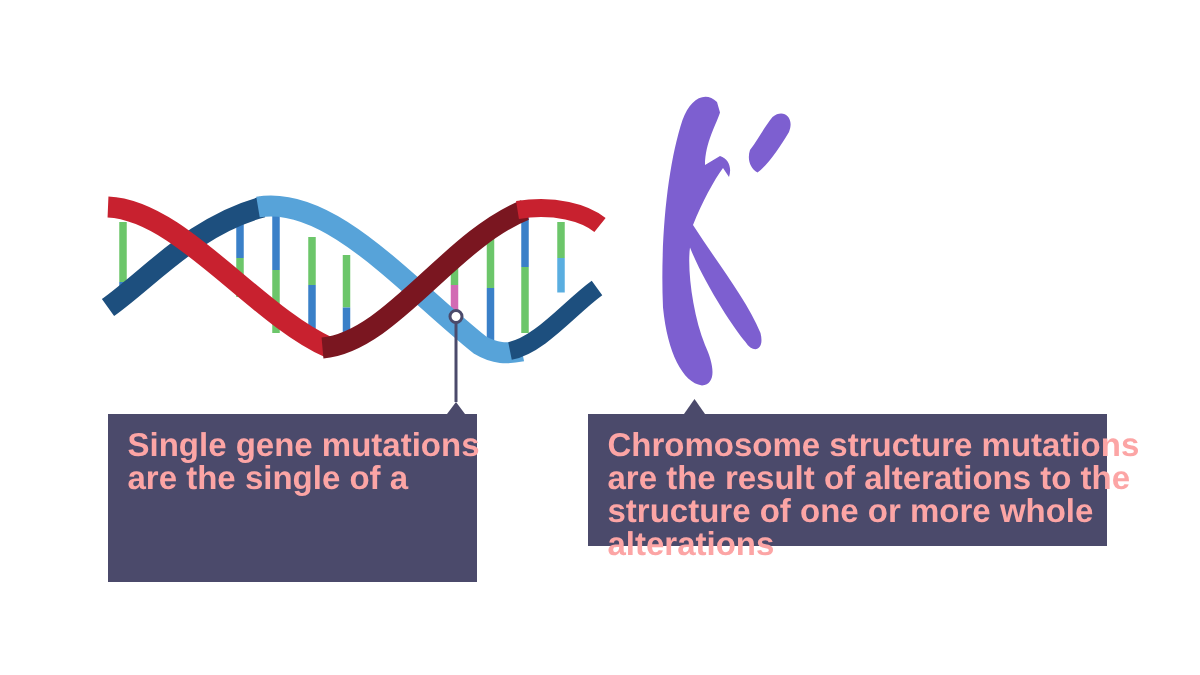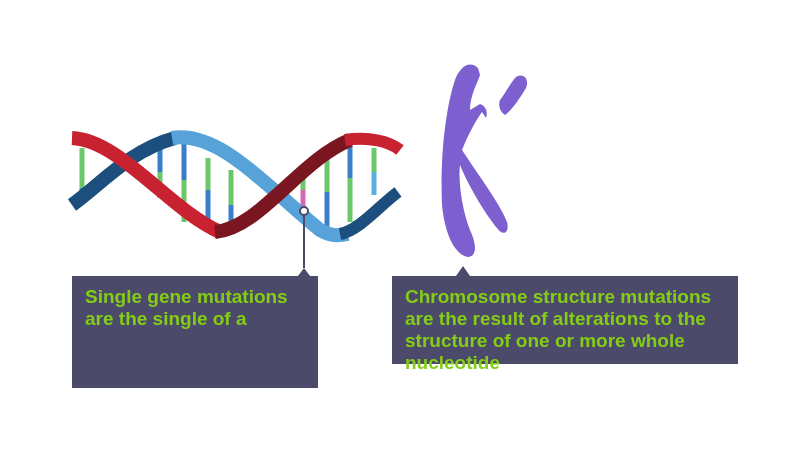--- a/index.html
+++ b/index.html
@@ -1,18 +1,18 @@
 <!DOCTYPE html>
 <html><head>
   <meta charset="utf-8">
   <style>
     html, body { margin: 0; padding: 0; }
     body { width: 800px; height: 450px; background: #ffffff; position: relative; overflow: hidden; font-family: "Liberation Sans", sans-serif; }
     .art { position: absolute; left: 0; top: 0; width: 800px; height: 450px; }
-    .callout { position: absolute; background: #4b4a6b; color: #84cc16; font-weight: bold; font-size: 19px; line-height: 22px; padding: 10px 12px 8px 13px; box-sizing: border-box; }
+    .callout { position: absolute; background: #4b4a6b; color: #fca5a5; font-weight: bold; font-size: 22px; line-height: 22px; padding: 10px 12px 8px 13px; box-sizing: border-box; }
     .callout-left { left: 72px; top: 276px; width: 246px; height: 112px; }
     .callout-right { left: 392px; top: 276px; width: 346px; height: 88px; }
     .line { display: block; white-space: nowrap; }
   </style>
 </head>
 <body>
 
 <svg class="art" viewBox="0 0 800 450" xmlns="http://www.w3.org/2000/svg">
   <g>
 
@@ -65,14 +65,14 @@
 
 <div class="callout callout-left">
   <span class="line">Single gene mutations</span>
   <span class="line">are the single of a</span>
 </div>
 
 <div class="callout callout-right">
   <span class="line">Chromosome structure mutations</span>
   <span class="line">are the result of alterations to the</span>
   <span class="line">structure of one or more whole</span>
-  <span class="line">nucleotide</span>
+  <span class="line">alterations</span>
 </div>
 
 </body></html>

